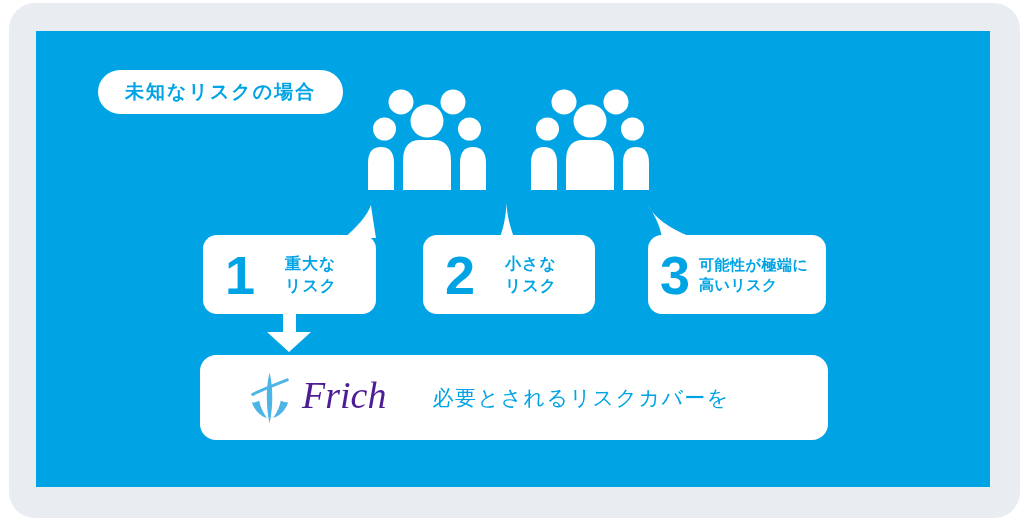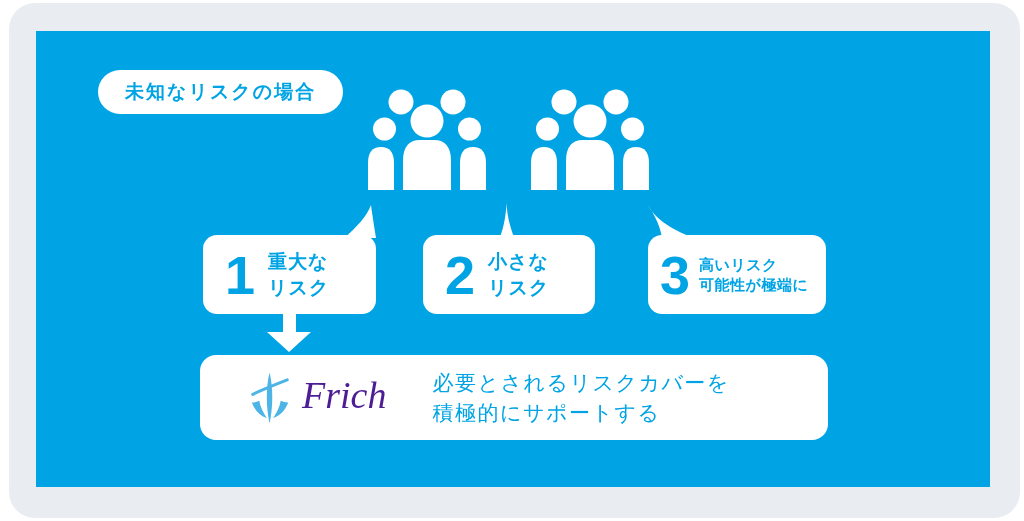--- a/index.html
+++ b/index.html
@@ -42,21 +42,21 @@
   }
   .risk-card-1 { left:167px; width:173px; }
   .risk-card-2 { left:387px; width:172px; }
   .risk-card-3 { left:612px; width:178px; }
   .risk-num {
     font-size:54px; font-weight:bold; line-height:1; margin-left:22px;
     font-family:"Liberation Sans", sans-serif;
   }
   .risk-card-3 .risk-num { margin-left:12px; }
   .risk-label {
-    margin-left:13px; font-weight:bold; font-size:19px; line-height:1.32;
+    margin-left:30px; font-weight:bold; font-size:16px; line-height:1.32;
     letter-spacing:1px; white-space:nowrap;
   }
   .risk-card-3 .risk-label { font-size:15px; margin-left:9px; letter-spacing:0.5px; }
 
   .down-arrow { position:absolute; left:231px; top:282px; }
   .down-arrow svg { display:block; }
 
   .support-card {
     position:absolute; left:164px; top:324px; width:628px; height:85px;
     background:#ffffff; border-radius:16px;
@@ -136,22 +136,22 @@
     <div class="risk-card risk-card-2">
       <div class="risk-num">2</div>
       <div class="risk-label">
         <div>小さな</div>
         <div>リスク</div>
       </div>
     </div>
     <div class="risk-card risk-card-3">
       <div class="risk-num">3</div>
       <div class="risk-label">
+        <div>可能性が極端に</div>
         <div>高いリスク</div>
-        <div>可能性が極端に</div>
       </div>
     </div>
 
     <div class="down-arrow">
       <svg width="44" height="39" viewBox="0 0 44 39" xmlns="http://www.w3.org/2000/svg">
         <path d="M16 0 H29 V19 H44 L22 39 L0 19 H16 Z" fill="#ffffff"></path>
       </svg>
     </div>
 
     <div class="support-card">
@@ -159,18 +159,17 @@
         <svg width="40" height="58" viewBox="0 0 44 60" xmlns="http://www.w3.org/2000/svg">
           <path d="M21.5 2 C25.5 18 25.5 40 21.5 58 C17.5 40 17.5 18 21.5 2 Z" fill="#4db4e6"></path>
           <path d="M3 26 C13 21 28 15 41 10" stroke="#4db4e6" stroke-width="3.2" fill="none" stroke-linecap="round"></path>
           <path d="M2 35 C5.5 44 11 49.5 18.5 52 C14 45 11 39 10.2 33 Q6.5 35 2 35 Z" fill="#4db4e6"></path>
           <path d="M42 35 C38.5 44 33 49.5 25.5 52 C30 45 33 39 33.8 33 Q37.5 35 42 35 Z" fill="#4db4e6"></path>
         </svg>
       </div>
       <div class="brand">Frich</div>
       <div class="support-text">
         <div>必要とされるリスクカバーを</div>
-        <div>積極的にサポートする</div>
       </div>
     </div>
 
   </div>
 </div>
 
 </body></html>

